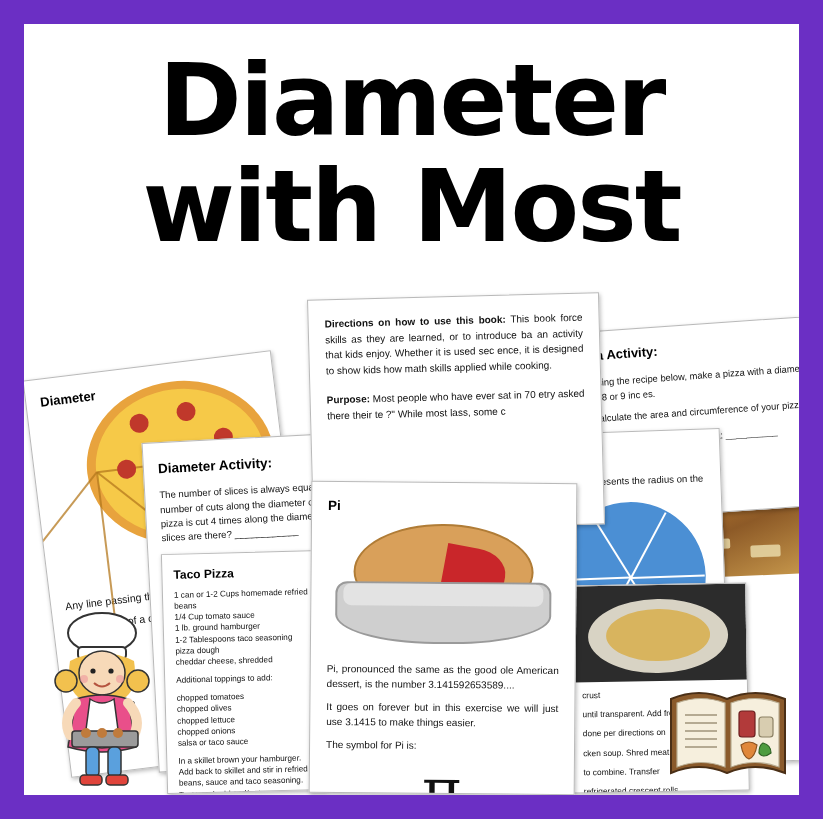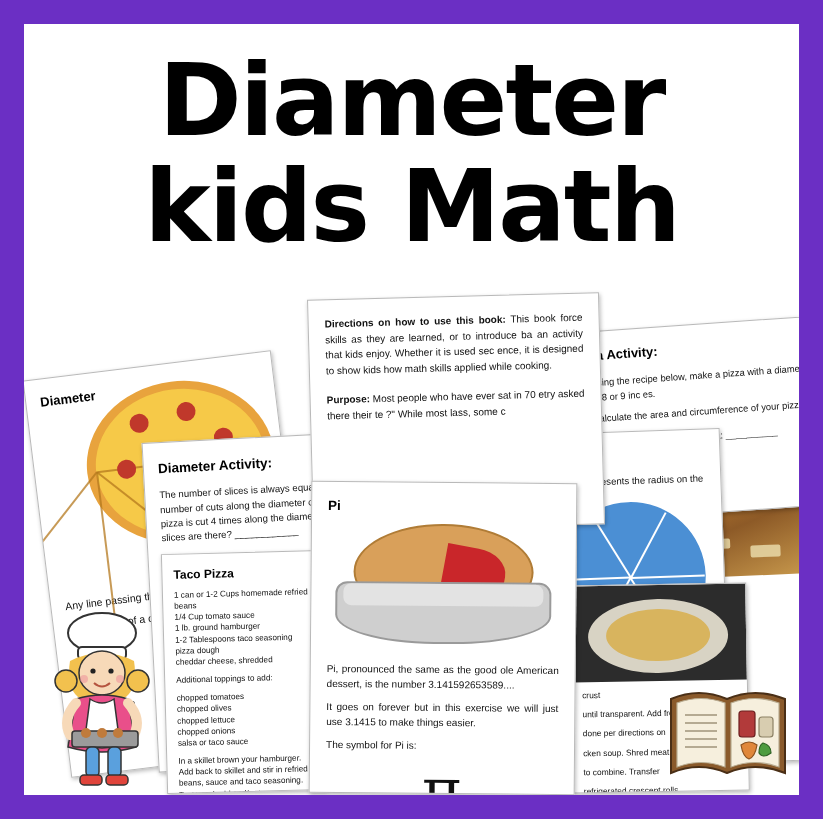--- a/index.html
+++ b/index.html
@@ -294,21 +294,21 @@
   }
 </style>
 </head>
 <body>
 
 <div id="cover">
   <div id="inner">
 
     <div id="title-block">
       <div class="title-line">Diameter</div>
-      <div class="title-line second">kids Math</div>
+      <div class="title-line second">with Most</div>
     </div>
 
     <div class="sheet" id="sheet-diameter">
       <div class="ptitle">Diameter</div>
       <div class="pizza-art">
         <div class="pizza-crust"></div>
         <div class="pizza-cheese"></div>
         <div class="slice-line" style="transform: translate(-84px,-1px) rotate(0deg);"></div>
         <div class="slice-line" style="transform: translate(-84px,-1px) rotate(45deg);"></div>
         <div class="slice-line" style="transform: translate(-84px,-1px) rotate(90deg);"></div>

